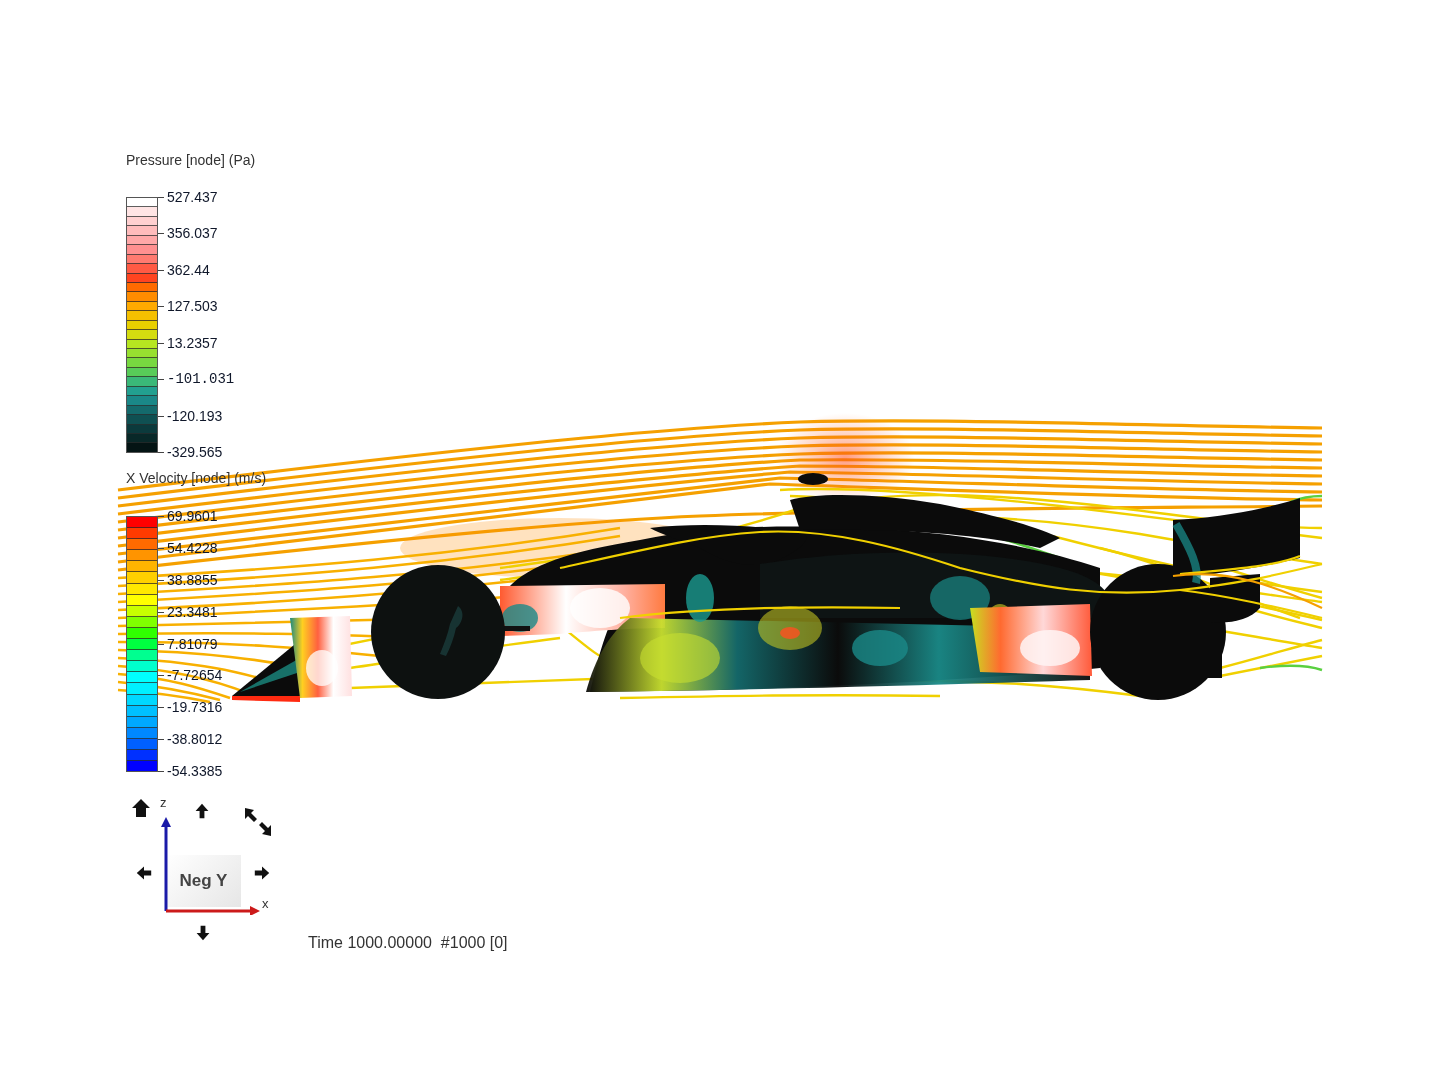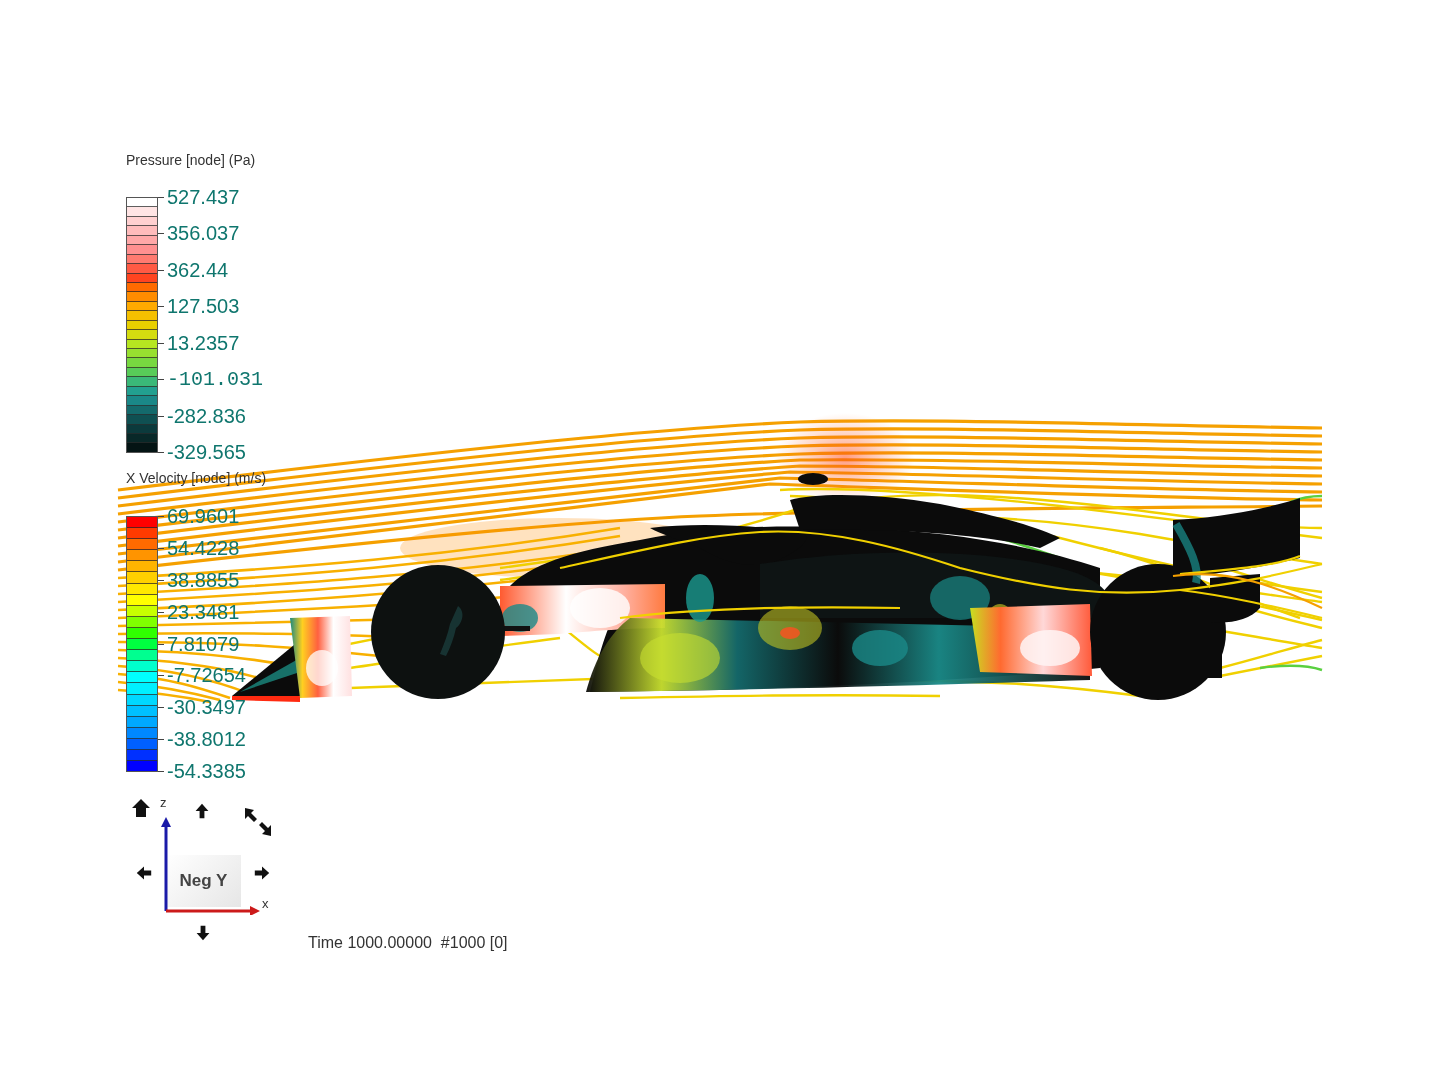--- a/index.html
+++ b/index.html
@@ -5,21 +5,21 @@
     html, body { margin: 0; padding: 0; background: #ffffff; }
     body { width: 1440px; height: 1080px; position: relative; overflow: hidden; font-family: "Liberation Sans", sans-serif; color: #222; }
     #viewport { position: absolute; left: 0; top: 8px; width: 1292px; height: 1080px; }
     #scene { position: absolute; left: 0; top: 0; }
     .legend { position: absolute; left: 126px; }
     .legend-title { position: absolute; left: 0; font-size: 14px; color: #333; white-space: nowrap; }
     .legend-bar { position: absolute; left: 0; width: 32px; border: 1px solid #555; box-sizing: border-box; display: flex; flex-direction: column; }
     .legend-bar .seg { flex: 1; border-bottom: 1px solid rgba(40,40,40,0.75); box-sizing: border-box; }
     .legend-bar .seg:last-child { border-bottom: none; }
     .tick { position: absolute; left: 32px; height: 1px; width: 6px; background: #444; }
-    .tick-label { position: absolute; left: 41px; font-size: 20px; color: #0f766e; white-space: nowrap; transform: translateY(-50%); }
+    .tick-label { position: absolute; left: 41px; font-size: 14px; color: #0f172a; white-space: nowrap; transform: translateY(-50%); }
     #nav { position: absolute; left: 126px; top: 785px; width: 160px; height: 155px; }
     .nav-arrow { position: absolute; width: 20px; height: 20px; cursor: pointer; }
     .nav-arrow svg { width: 100%; height: 100%; display: block; }
     #view-cube { position: absolute; left: 40px; top: 62px; width: 75px; height: 52px; background: linear-gradient(135deg, #ffffff 0%, #e6e6e6 100%); display: flex; align-items: center; justify-content: center; font-weight: bold; font-size: 17px; color: #444; cursor: pointer; }
     .axis-label { position: absolute; font-size: 13px; color: #333; }
     #time-label { position: absolute; left: 308px; top: 926px; font-size: 16px; color: #333; white-space: pre; }
   </style>
 </head>
 <body>
 
@@ -218,21 +218,21 @@
         <div class="tick-label" style="top: 81.4286px;">356.037</div>
         <div class="tick" style="top: 117.857px;"></div>
         <div class="tick-label" style="top: 117.857px;">362.44</div>
         <div class="tick" style="top: 154.286px;"></div>
         <div class="tick-label" style="top: 154.286px;">127.503</div>
         <div class="tick" style="top: 190.714px;"></div>
         <div class="tick-label" style="top: 190.714px;">13.2357</div>
         <div class="tick" style="top: 227.143px;"></div>
         <div class="tick-label" style="top: 227.143px; font-family: Liberation Mono, monospace;">-101.031</div>
         <div class="tick" style="top: 263.571px;"></div>
-        <div class="tick-label" style="top: 263.571px;">-282.836</div>
+        <div class="tick-label" style="top: 263.571px;">-120.193</div>
         <div class="tick" style="top: 300px;"></div>
         <div class="tick-label" style="top: 300px;">-329.565</div>
       </div>
   </div>
 
   <div class="legend" style="top:462px;">
     <div class="legend-title" style="top:0;">X Velocity [node] (m/s)</div>
     <div class="legend-bar" id="velocity-bar" style="top:46px;height:256px;">
         <div class="seg" style="background: rgb(255, 0, 0);"></div>
         <div class="seg" style="background: rgb(255, 58, 0);"></div>
@@ -265,21 +265,21 @@
         <div class="tick-label" style="top: 77.875px;">54.4228</div>
         <div class="tick" style="top: 109.75px;"></div>
         <div class="tick-label" style="top: 109.75px;">38.8855</div>
         <div class="tick" style="top: 141.625px;"></div>
         <div class="tick-label" style="top: 141.625px;">23.3481</div>
         <div class="tick" style="top: 173.5px;"></div>
         <div class="tick-label" style="top: 173.5px;">7.81079</div>
         <div class="tick" style="top: 205.375px;"></div>
         <div class="tick-label" style="top: 205.375px;">-7.72654</div>
         <div class="tick" style="top: 237.25px;"></div>
-        <div class="tick-label" style="top: 237.25px;">-30.3497</div>
+        <div class="tick-label" style="top: 237.25px;">-19.7316</div>
         <div class="tick" style="top: 269.125px;"></div>
         <div class="tick-label" style="top: 269.125px;">-38.8012</div>
         <div class="tick" style="top: 301px;"></div>
         <div class="tick-label" style="top: 301px;">-54.3385</div>
       </div>
   </div>
 
   <div id="nav">
     <div class="nav-arrow" style="left:5px;top:5px;">
       <svg viewBox="0 0 20 20">

